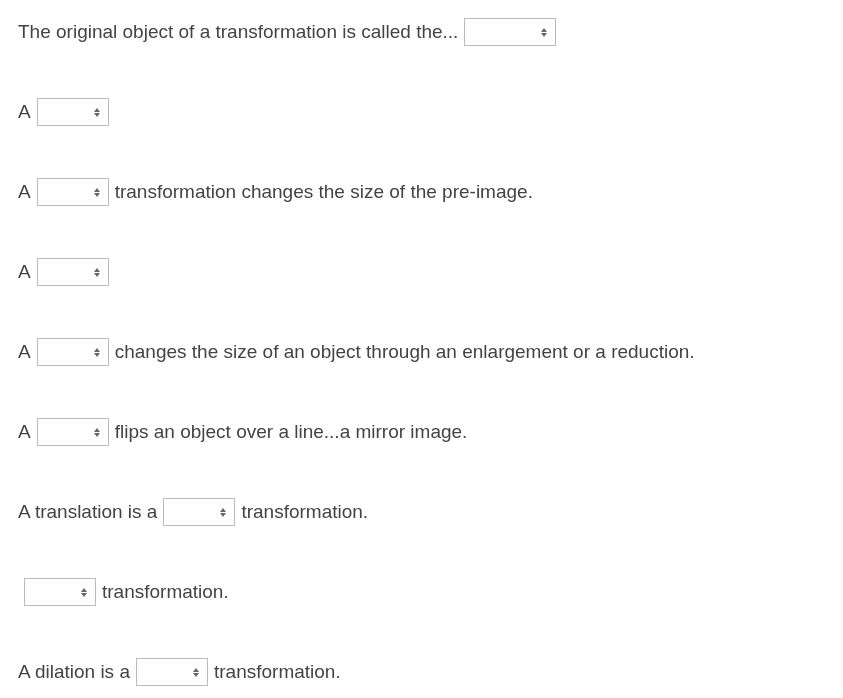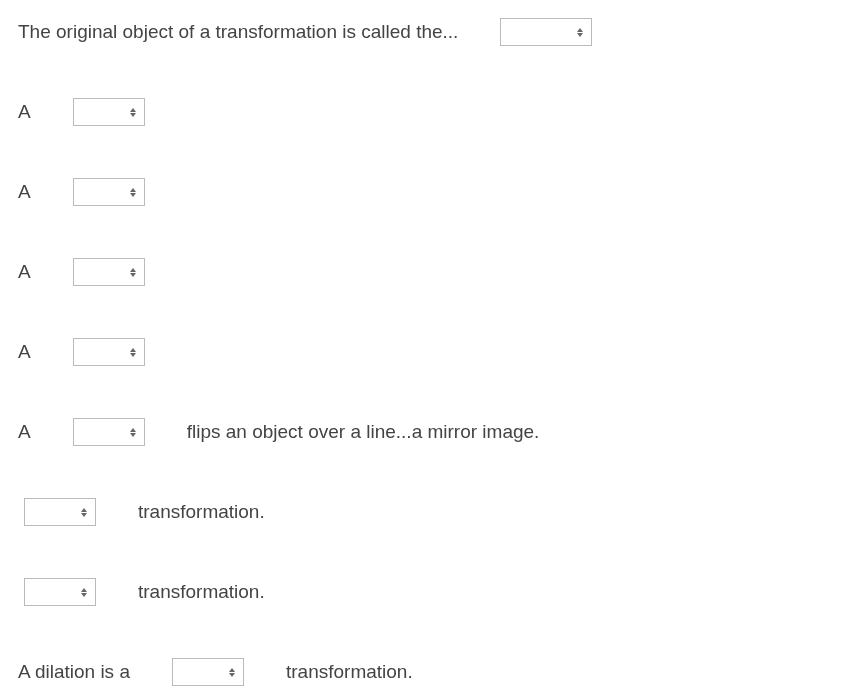--- a/index.html
+++ b/index.html
@@ -1,19 +1,18 @@
 <!DOCTYPE html>
 <html><head>
   <meta charset="utf-8">
   <style>
     * {
       box-sizing: border-box;
       margin: 0;
       padding: 0;
-      gap: 36px;
     }
     body {
       font-family: -apple-system, BlinkMacSystemFont, "Segoe UI", Helvetica, Arial, sans-serif;
       font-size: 19px;
       color: #333;
       background: #fff;
       padding: 18px;
       width: 843px;
     }
     .question-row {
@@ -95,48 +94,51 @@
     <span class="arrow"></span>
   </span>
 </div>
 
 <div class="question-row">
   <span class="text-part">A</span>
   <span class="dropdown">
     <span></span>
     <span class="arrow"></span>
   </span>
+  <span class="text-part">transformation changes the size of the pre-image.</span>
 </div>
 
 <div class="question-row">
   <span class="text-part">A</span>
   <span class="dropdown">
     <span></span>
     <span class="arrow"></span>
   </span>
 </div>
 
 <div class="question-row">
   <span class="text-part">A</span>
   <span class="dropdown">
     <span></span>
     <span class="arrow"></span>
   </span>
+  <span class="text-part">changes the size of an object through an enlargement or a reduction.</span>
 </div>
 
 <div class="question-row">
   <span class="text-part">A</span>
   <span class="dropdown">
     <span></span>
     <span class="arrow"></span>
   </span>
   <span class="text-part">flips an object over a line...a mirror image.</span>
 </div>
 
 <div class="question-row">
+  <span class="text-part">A translation is a</span>
   <span class="dropdown">
     <span></span>
     <span class="arrow"></span>
   </span>
   <span class="text-part">transformation.</span>
 </div>
 
 <div class="question-row">
   <span class="dropdown">
     <span></span>

